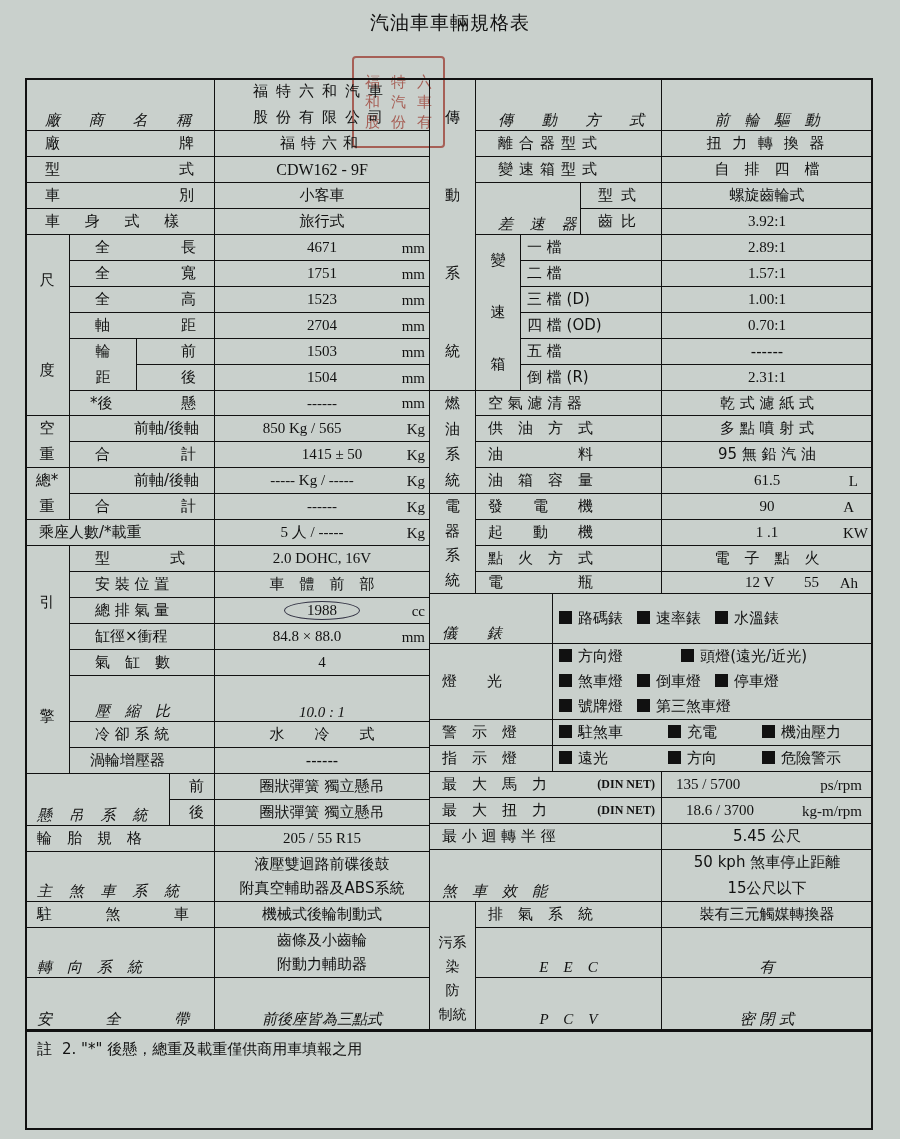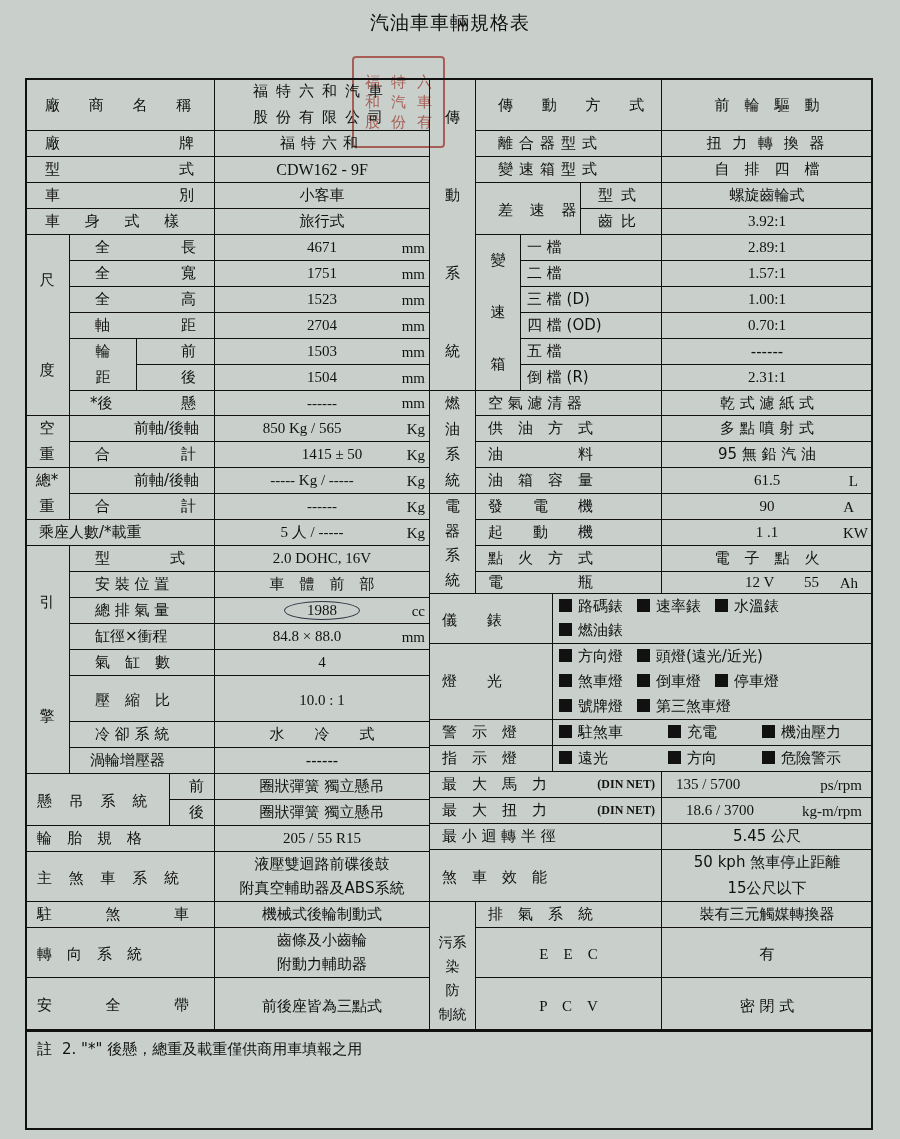--- a/index.html
+++ b/index.html
@@ -4,21 +4,21 @@
 <style>
   html,body{margin:0;padding:0;}
   body{width:900px;height:1139px;background:#c9d0cc;font-family:"DejaVu Sans","Liberation Sans",sans-serif;color:#111;position:relative;overflow:hidden;}
   .title{position:absolute;left:0;width:900px;top:10px;text-align:center;font-size:19px;letter-spacing:1px;}
   .seal{position:absolute;left:352px;top:56px;width:89px;height:88px;border:2px solid #9b3a2f;border-radius:4px;color:#9b3a2f;font-size:15px;line-height:20px;display:flex;flex-wrap:wrap;align-content:center;justify-content:center;opacity:0.75;}
   .seal span{width:26px;text-align:center;}
   .box{position:absolute;border:2px solid #111;box-sizing:border-box;}
   .c{position:absolute;box-sizing:border-box;border-right:1.5px solid #111;border-bottom:1.5px solid #111;font-size:15px;display:flex;align-items:center;padding:0 6px;white-space:nowrap;}
   .ctr{justify-content:center;}
   .sp{justify-content:space-between;}
-  .top{align-items:center;padding-top:3px;}
+  .top{align-items:flex-end;padding-top:3px;font-style:italic;}
   .col{flex-direction:column;justify-content:space-around;}
   .unit{position:absolute;right:4px;top:50%;transform:translateY(-50%);}
   .chk{display:inline-block;width:13px;height:13px;background:#111;margin-right:6px;vertical-align:-1px;}
   .chkitem{display:inline-block;margin-right:14px;}
   .small{font-size:12px;}
   .notes{position:absolute;left:25px;top:1030px;width:848px;height:100px;border:2px solid #111;box-sizing:border-box;font-size:15px;padding:4px 10px;line-height:26px;}
 </style>
 </head>
 <body>
 
@@ -330,27 +330,26 @@
 <div class="c ctr" style="left:662px;top:572px;width:211px;height:22px;font-family:'Liberation Serif',serif;">
     <span style="margin-left:30px;">12 V　　55</span>
     <span class="unit" style="right:14px;">Ah</span>
   </div>
 
 <div class="c top" style="left:430px;top:594px;width:123px;height:50px;padding-left:12px;">儀　　錶</div>
 <div class="c" style="left:553px;top:594px;width:320px;height:50px;flex-wrap:wrap;align-content:space-around;white-space:normal;">
   <span class="chkitem"><span class="chk"></span><span>路碼錶</span></span>
   <span class="chkitem"><span class="chk"></span><span>速率錶</span></span>
   <span class="chkitem"><span class="chk"></span><span>水溫錶</span></span>
-  <span class="chkitem" style="width:100%;"><span class="chk"></span><span>燃油錶</span></span>
 </div>
 
 <div class="c" style="left:430px;top:644px;width:123px;height:76px;padding-left:12px;">燈　　光</div>
 <div class="c" style="left:553px;top:644px;width:320px;height:76px;flex-wrap:wrap;align-content:space-around;white-space:normal;">
   <span class="chkitem"><span class="chk"></span><span>方向燈</span></span>
-  <span class="chkitem" style="width:170px;"><span class="chk"></span><span>頭燈(遠光/近光)</span></span>
+  <span class="chkitem" style="width:170px;text-align:right;"><span class="chk"></span><span>頭燈(遠光/近光)</span></span>
   <span class="chkitem"><span class="chk"></span><span>煞車燈</span></span>
   <span class="chkitem"><span class="chk"></span><span>倒車燈</span></span>
   <span class="chkitem"><span class="chk"></span><span>停車燈</span></span>
   <span class="chkitem"><span class="chk"></span><span>號牌燈</span></span>
   <span class="chkitem"><span class="chk"></span><span>第三煞車燈</span></span>
 </div>
 
 <div class="c" style="left:430px;top:720px;width:123px;height:26px;padding-left:12px;">警　示　燈</div>
 <div class="c" style="left:553px;top:720px;width:320px;height:26px;">
   <span class="chkitem" style="width:95px;"><span class="chk"></span><span>駐煞車</span></span>

